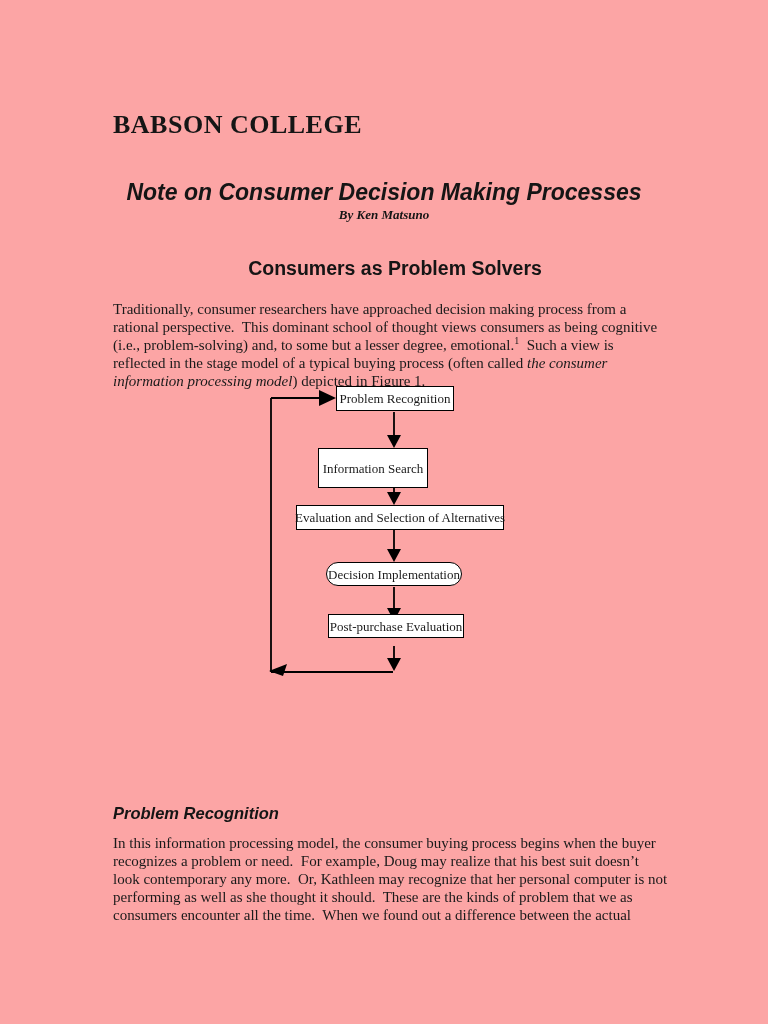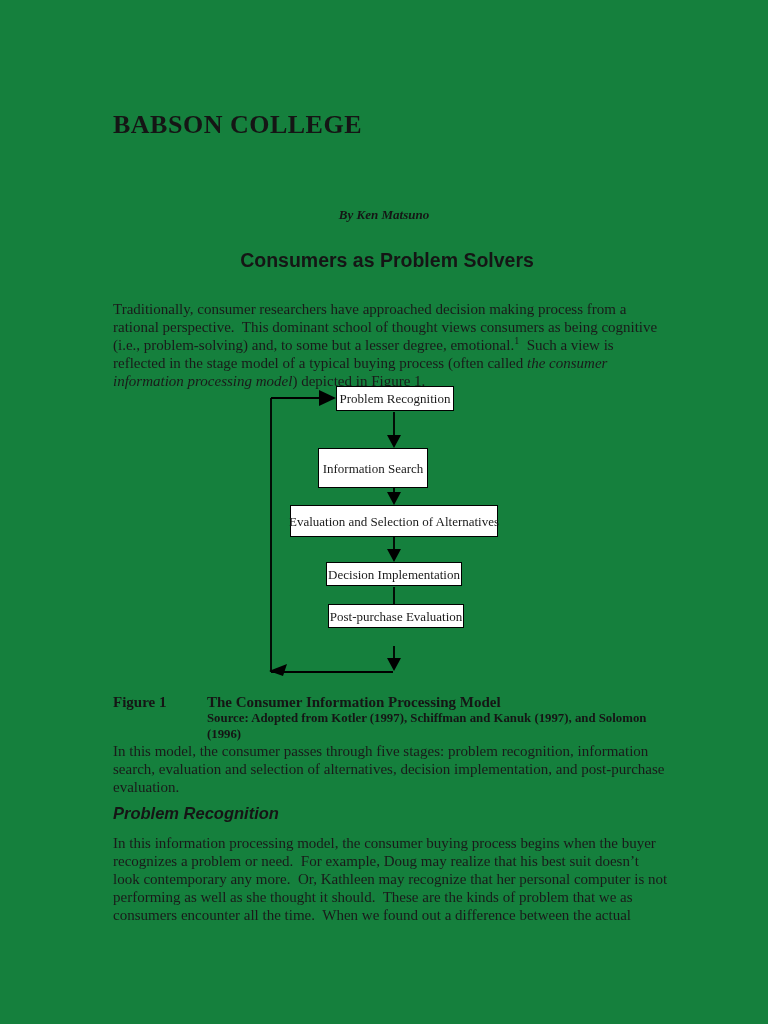--- a/index.html
+++ b/index.html
@@ -1,20 +1,20 @@
 <!DOCTYPE html>
 <html><head>
 <meta charset="utf-8">
 <style>
   html, body { margin: 0; padding: 0; background: #ffffff; }
   .page {
     position: relative;
     width: 768px;
     height: 1024px;
-    background: #15803d;
+    background: #fca5a5;
     color: #111111;
     font-family: "Liberation Serif", serif;
     overflow: hidden;
   }
   .college-name {
     position: absolute;
     left: 113px;
     top: 110px;
     margin: 0;
     font-family: "Liberation Serif", serif;
@@ -45,21 +45,21 @@
     font-size: 13px;
     font-weight: bold;
     font-style: italic;
     color: #151515;
   }
   .section-heading {
     position: absolute;
     left: 111px;
     top: 249px;
     width: 552px;
-    margin: 0;
+    margin: 8px;
     text-align: center;
     font-family: "Liberation Sans", sans-serif;
     font-size: 19.5px;
     font-weight: bold;
     color: #151515;
   }
   .body-text {
     position: absolute;
     left: 113px;
     width: 552px;
@@ -93,23 +93,23 @@
     display: flex;
     align-items: center;
     justify-content: center;
     font-size: 13px;
     line-height: 13px;
     color: #1a1a1a;
     white-space: nowrap;
   }
   .fc-box1 { left: 336px; top: 6px;   width: 118px; height: 25px; }
   .fc-box2 { left: 318px; top: 68px;  width: 110px; height: 40px; }
-  .fc-box3 { left: 290px; top: 125px; width: 208px; height: 32px; }
-  .fc-box4 { left: 326px; top: 182px; width: 136px; height: 24px; }
-  .fc-box5 { left: 328px; top: 224px; width: 136px; height: 24px; }
+  .fc-box3 { left: 296px; top: 125px; width: 208px; height: 25px; }
+  .fc-box4 { left: 326px; top: 182px; width: 136px; height: 24px; border-radius: 12px; }
+  .fc-box5 { left: 328px; top: 234px; width: 136px; height: 24px; }
   .figure-caption {
     position: absolute;
     left: 113px;
     top: 694px;
     width: 552px;
     font-weight: bold;
     font-size: 15px;
     line-height: 17px;
     color: #151515;
   }
@@ -131,20 +131,21 @@
     color: #151515;
   }
 </style>
 </head>
 <body>
 
 <div class="page">
 
   <h1 class="college-name">BABSON COLLEGE</h1>
 
+  <div class="doc-title">Note on Consumer Decision Making Processes</div>
 
   <div class="byline">By Ken Matsuno</div>
 
   <h2 class="section-heading">Consumers as Problem Solvers</h2>
 
   <p class="body-text intro-para"><span>Traditionally, consumer researchers have approached decision making process from a rational perspective.  This dominant school of thought views consumers as being cognitive (i.e., problem-solving) and, to some but a lesser degree, emotional.</span><sup>1</sup><span>  Such a view is reflected in the stage model of a typical buying process (often called </span><em>the consumer information processing model</em><span>) depicted in Figure 1.</span></p>
 
   <div class="flowchart">
     <svg width="768" height="300" viewBox="0 0 768 300">
 
@@ -171,29 +172,19 @@
       <line x1="394" y1="266" x2="394" y2="280" stroke="#000" stroke-width="1.8"></line>
       <polygon points="394,291 387,278 401,278" fill="#000"></polygon>
     </svg>
     <div class="fc-box fc-box1">Problem Recognition</div>
     <div class="fc-box fc-box2">Information Search</div>
     <div class="fc-box fc-box3">Evaluation and Selection of Alternatives</div>
     <div class="fc-box fc-box4">Decision Implementation</div>
     <div class="fc-box fc-box5">Post-purchase Evaluation</div>
   </div>
 
-  <div class="figure-caption">
-    <div>
-      <span class="cap-label">Figure 1</span><span class="cap-title">The Consumer Information Processing Model</span>
-    </div>
-    <div class="cap-source">
-      <div>Source: Adopted from Kotler (1997), Schiffman and Kanuk (1997), and Solomon</div>
-      <div>(1996)</div>
-    </div>
-  </div>
 
-  <p class="body-text model-para">In this model, the consumer passes through five stages: problem recognition, information search, evaluation and selection of alternatives, decision implementation, and post-purchase evaluation.</p>
 
   <h3 class="sub-heading">Problem Recognition</h3>
 
   <p class="body-text pr-para">In this information processing model, the consumer buying process begins when the buyer recognizes a problem or need.  For example, Doug may realize that his best suit doesn’t look contemporary any more.  Or, Kathleen may recognize that her personal computer is not performing as well as she thought it should.  These are the kinds of problem that we as consumers encounter all the time.  When we found out a difference between the actual</p>
 
 </div>
 
 </body></html>

